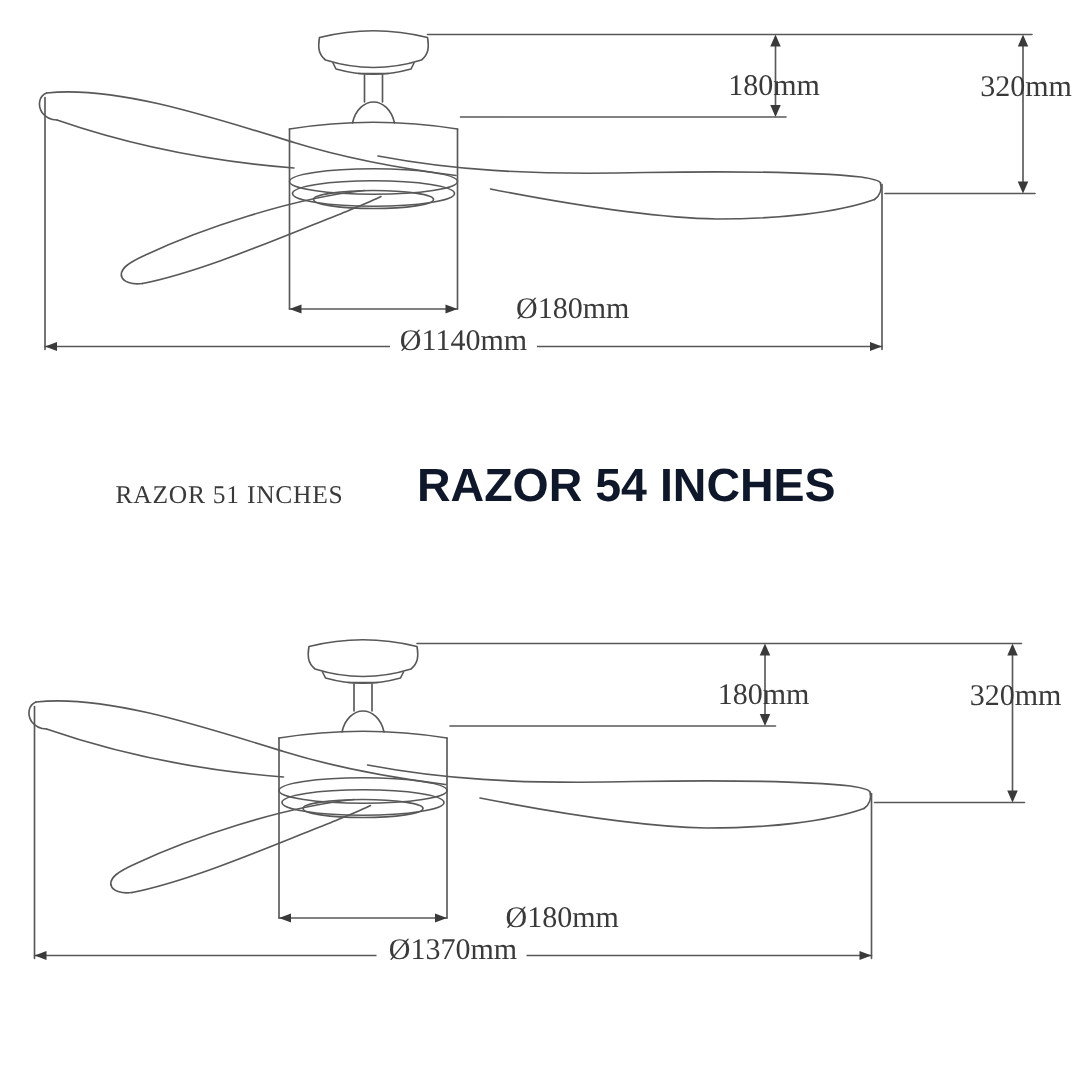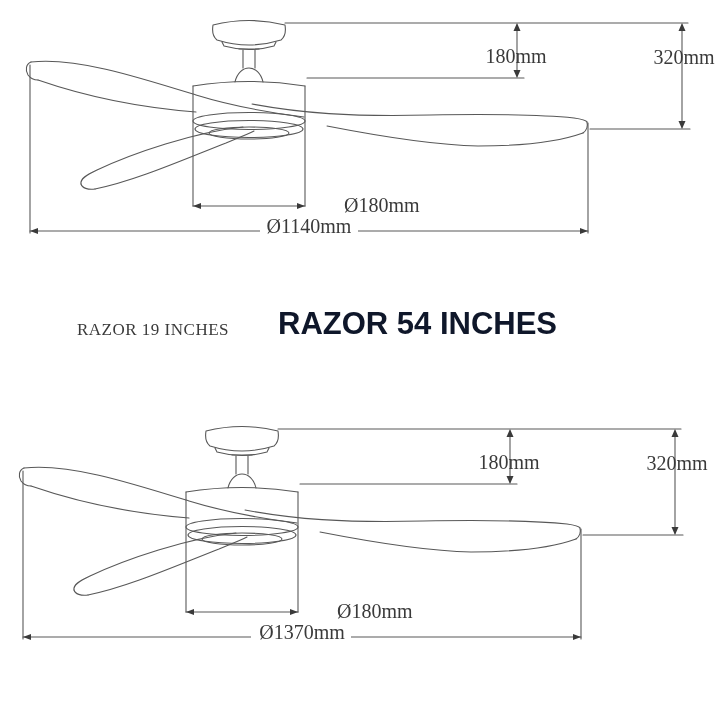--- a/index.html
+++ b/index.html
@@ -103,21 +103,21 @@
 
   <svg class="diagram top" viewBox="0 0 720 252">
     <use href="#fanart" xlink:href="#fanart"></use>
     <text class="dim-text" x="516" y="63" text-anchor="middle">180mm</text>
     <text class="dim-text" x="684" y="64" text-anchor="middle">320mm</text>
     <text class="dim-text" x="344" y="212" text-anchor="start">Ø180mm</text>
     <rect x="260" y="218" width="98" height="17" fill="#ffffff"></rect>
     <text class="dim-text" x="309" y="233" text-anchor="middle">Ø1140mm</text>
   </svg>
 
-  <div class="name-label name-46">RAZOR 19 INCHES</div>
+  <div class="name-label name-46">RAZOR 51 INCHES</div>
   <div class="name-label name-54">RAZOR 54 INCHES</div>
 
   <svg class="diagram bottom" viewBox="0 0 720 252">
     <g transform="translate(-7,0)">
       <use href="#fanart" xlink:href="#fanart"></use>
       <text class="dim-text" x="516" y="63" text-anchor="middle">180mm</text>
       <text class="dim-text" x="684" y="64" text-anchor="middle">320mm</text>
       <text class="dim-text" x="344" y="212" text-anchor="start">Ø180mm</text>
       <rect x="258" y="218" width="100" height="17" fill="#ffffff"></rect>
       <text class="dim-text" x="309" y="233" text-anchor="middle">Ø1370mm</text>

